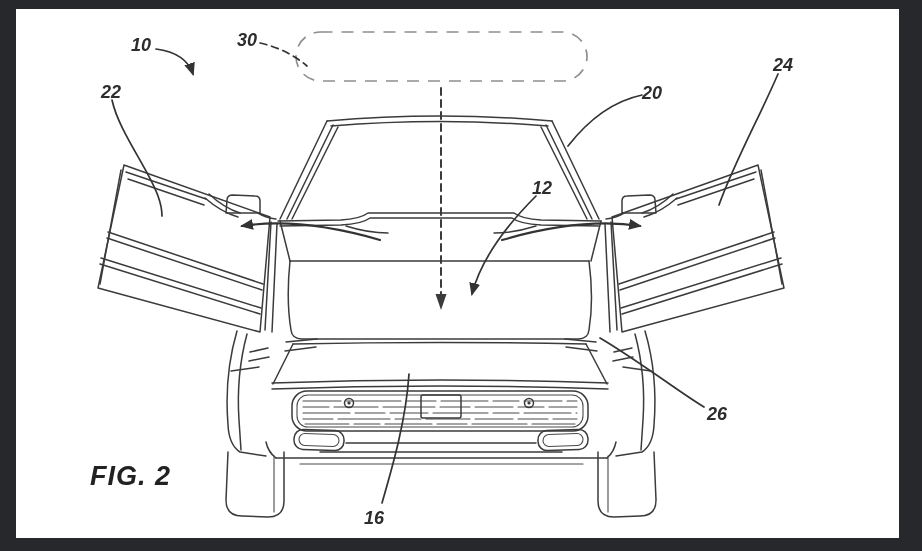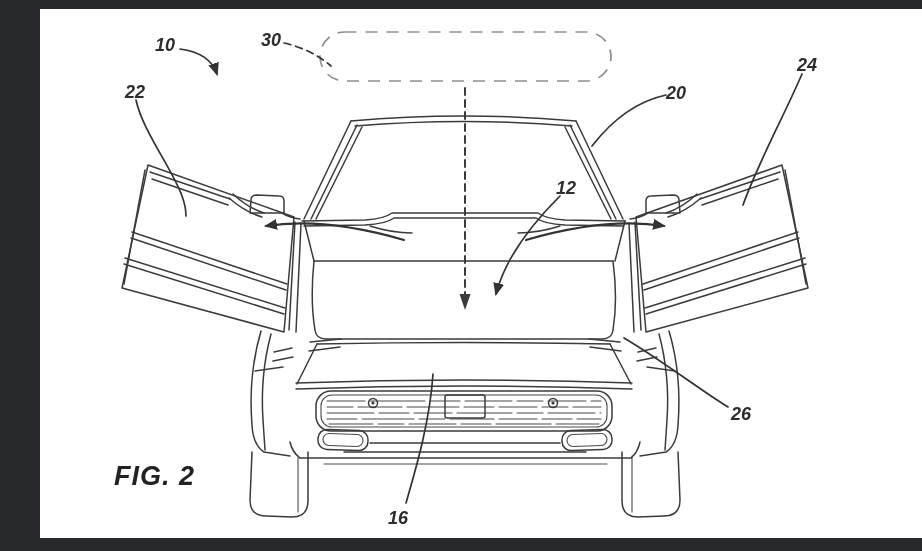--- a/index.html
+++ b/index.html
@@ -3,21 +3,21 @@
 <meta charset="utf-8">
 <style>
   html,body{margin:0;padding:0;}
   body{
     width:922px;height:551px;
     background:#26282b;
     position:relative;
     font-family:"Liberation Sans", sans-serif;
     overflow:hidden;
   }
-  .stage{position:absolute;inset:0;margin-left:24px;}
+  .stage{position:absolute;inset:0;}
   svg{display:block;}
   .ink{stroke:#3b3b3b;fill:none;stroke-width:1.5;stroke-linecap:round;stroke-linejoin:round;}
   .ink-thin{stroke:#4a4a4a;fill:none;stroke-width:1.1;stroke-linecap:round;}
   .phantom{stroke:#8e8e8e;fill:none;stroke-width:1.7;}
   .leader{stroke:#333;fill:none;stroke-width:1.7;stroke-linecap:round;}
   .leader-dashed{stroke:#3b3b3b;fill:none;stroke-width:2;stroke-dasharray:7 5;stroke-linecap:round;}
   .swing{stroke:#333;fill:none;stroke-width:2.2;stroke-linecap:round;}
   .ref-num{
     font-family:"Liberation Sans", sans-serif;
     font-style:italic;font-weight:700;font-size:18px;fill:#2d2d2d;

